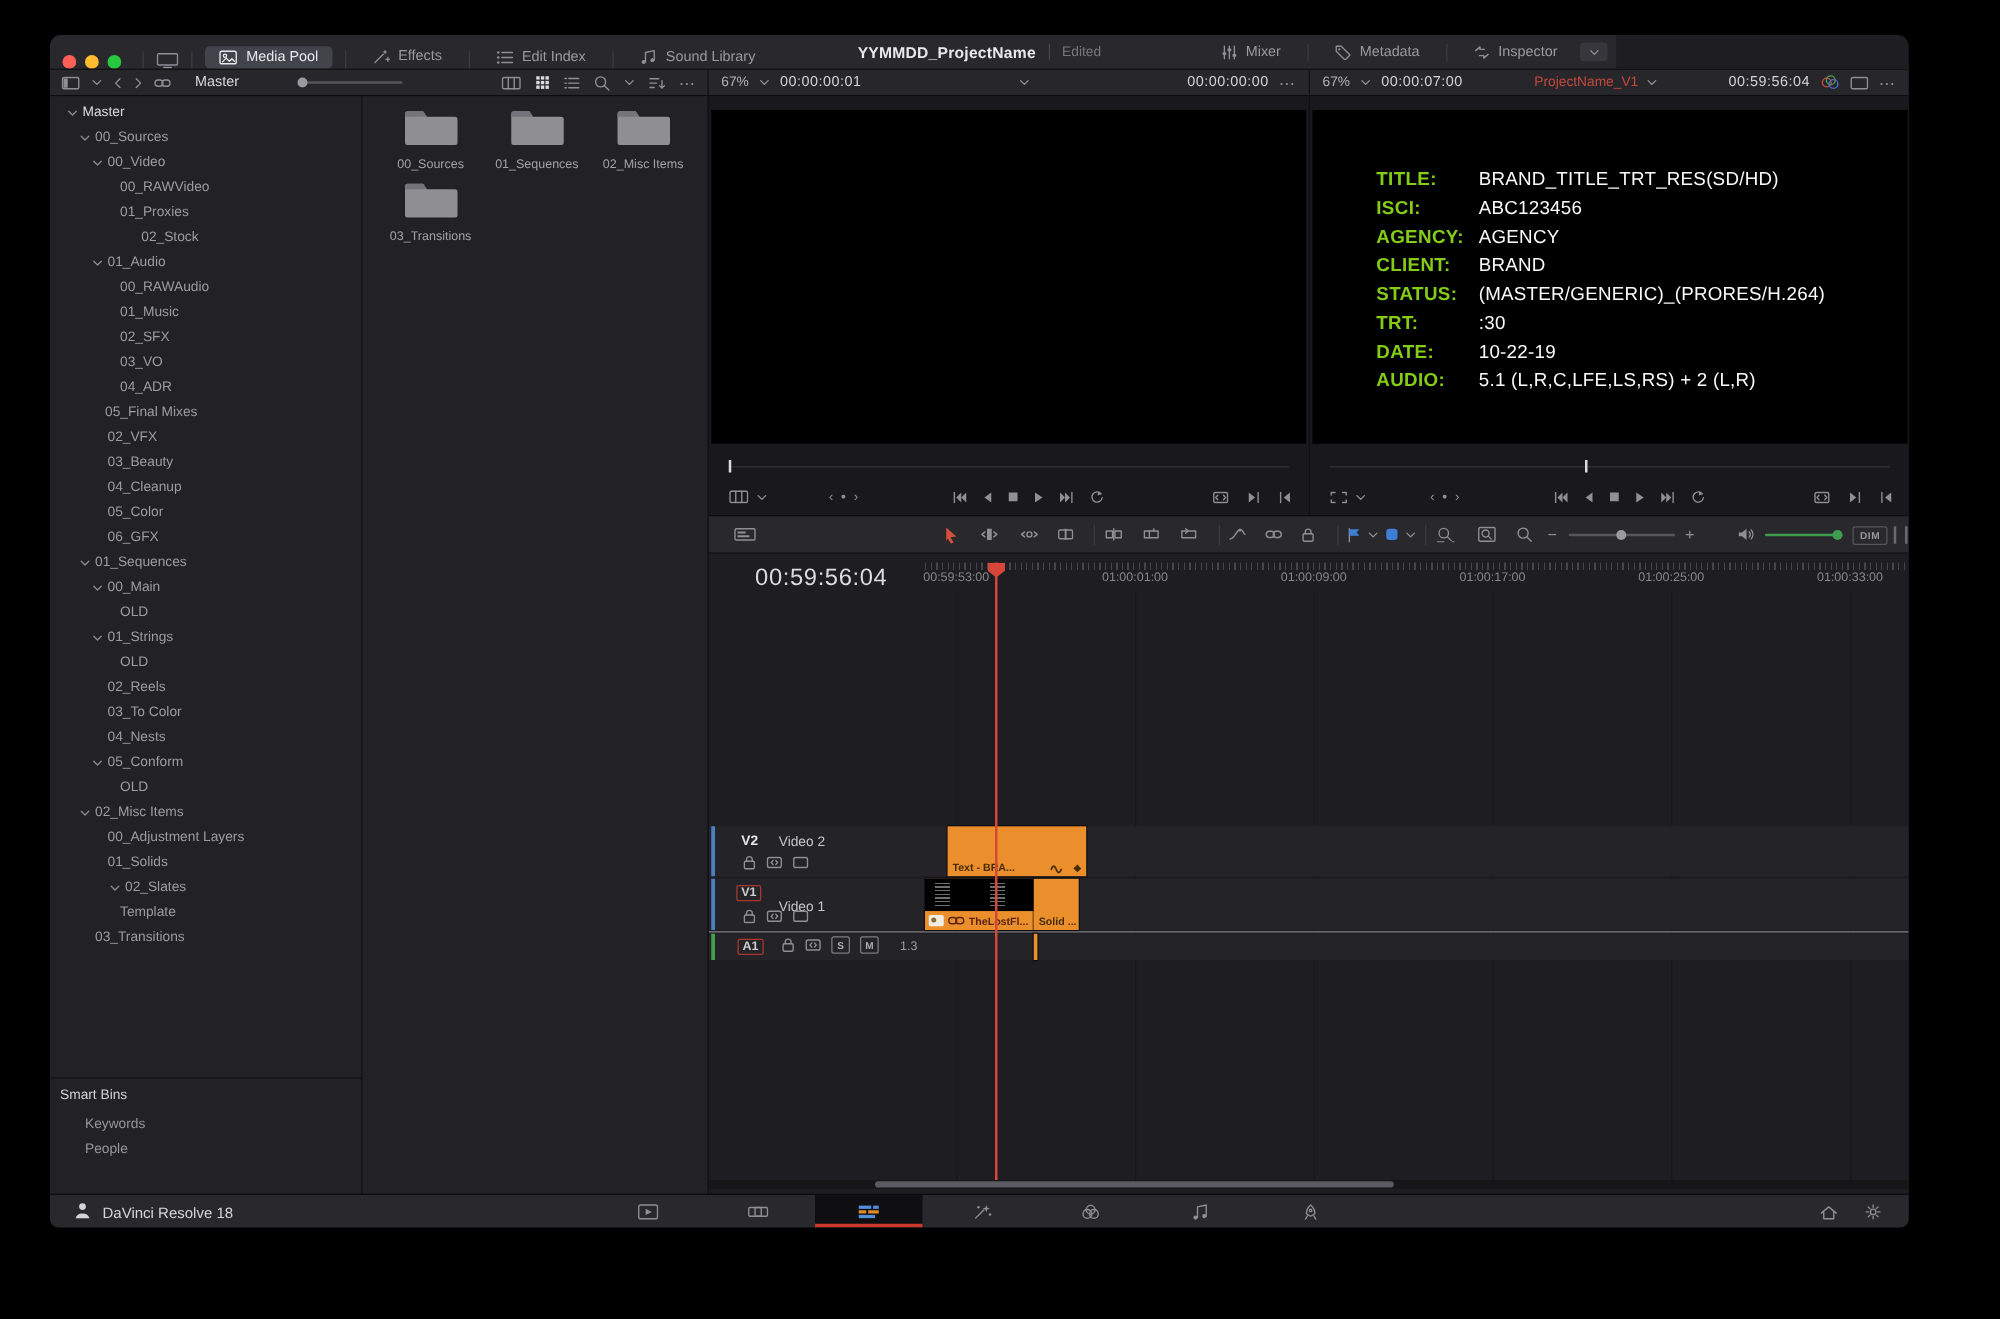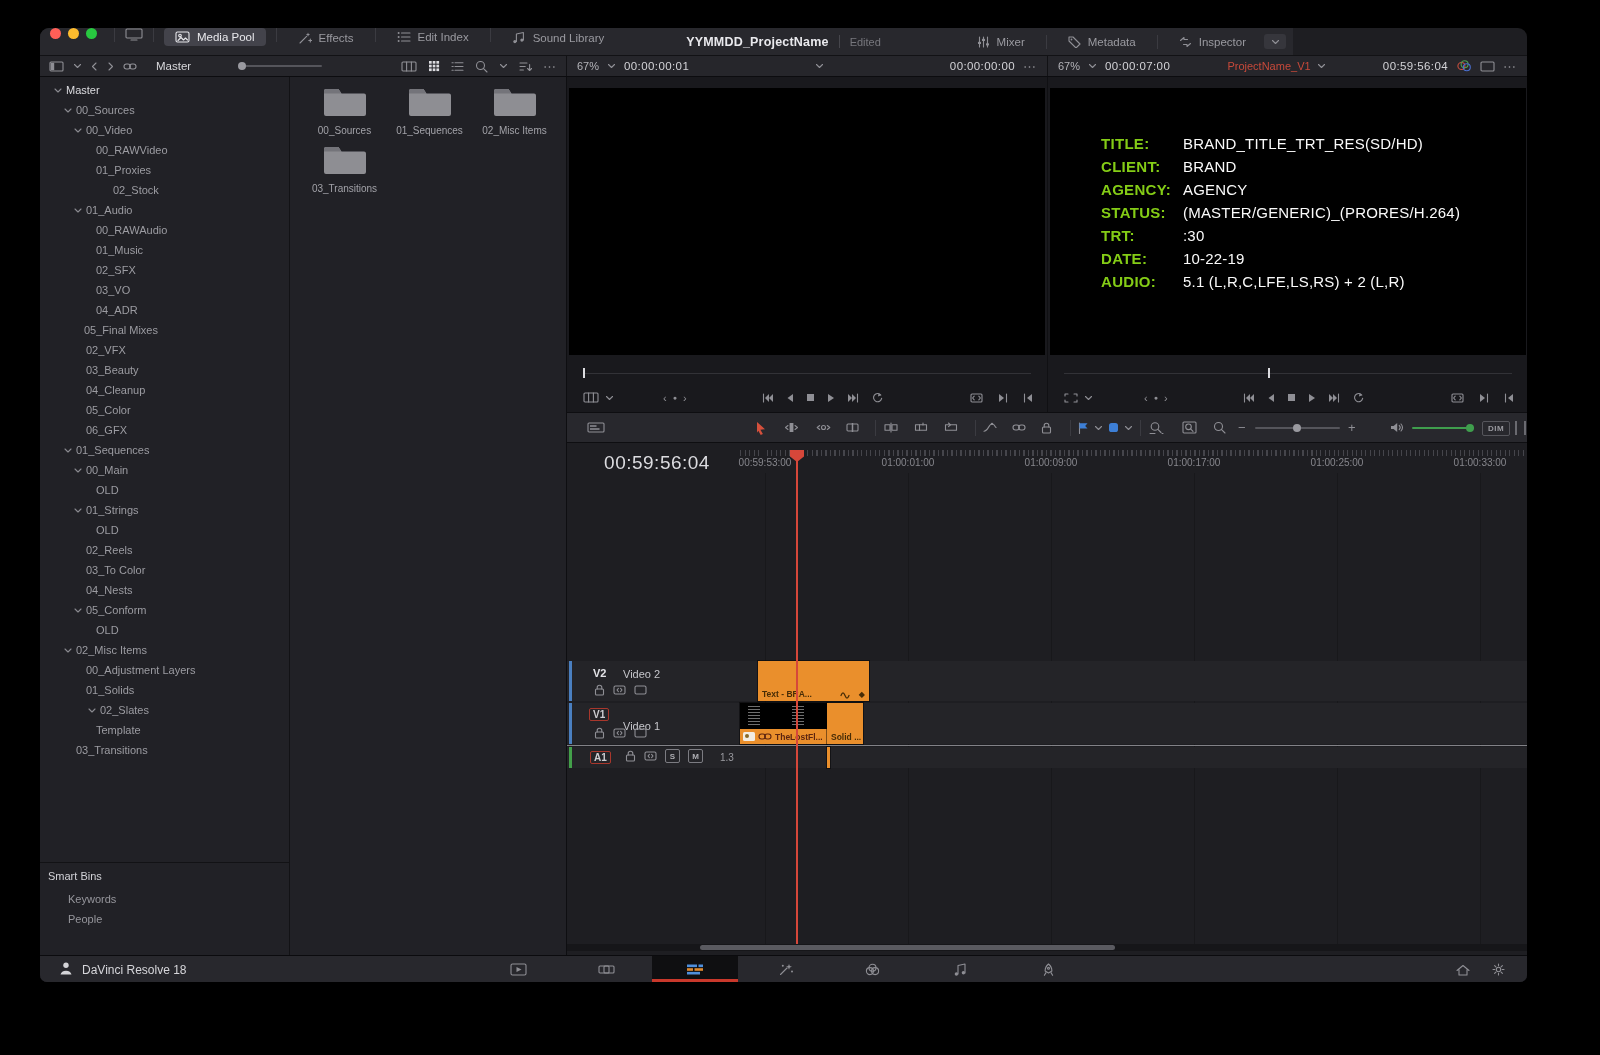--- a/index.html
+++ b/index.html
@@ -2,21 +2,21 @@
 <html><head>
 <meta charset="utf-8">
 <style>
   html,body{margin:0;padding:0;background:#000;}
   body{width:1600px;height:1055px;position:relative;font-family:"Liberation Sans",sans-serif;overflow:hidden;}
   .abs{position:absolute;}
   .app{position:absolute;left:40px;top:28px;width:1487px;height:954px;background:#1e1e22;border-radius:9px 9px 7px 7px;overflow:hidden;}
   .i{display:inline-flex;align-items:center;justify-content:center;color:#8f8f95;}
   .i svg{display:block;}
   
-  .titlebar{left:0;top:0;width:1253px;height:27px;background:#28282d;display:flex;align-items:flex-start;box-sizing:border-box;padding-left:10px;}
+  .titlebar{left:0;top:0;width:1253px;height:27px;background:#28282d;display:flex;align-items:flex-end;box-sizing:border-box;padding-left:10px;}
   .light{width:11px;height:11px;border-radius:50%;display:inline-block;margin-right:7px;}
   .l-red{background:#ff5f57;} .l-yel{background:#febc2e;} .l-grn{background:#28c840;}
   .tsep{width:1px;height:14px;background:#3b3b41;margin:0 10px;}
   .tbtn{display:flex;align-items:center;gap:7px;padding:3px 11px;border-radius:4px;color:#9a9aa0;font-size:11.5px;cursor:default;}
   .tbtn.active{background:#43434b;color:#e8e8ec;}
   .tbtn.active .i{color:#e8e8ec;}
   .title-c{position:absolute;left:0;top:0;width:1487px;height:27px;display:flex;align-items:center;justify-content:center;gap:10px;pointer-events:none;}
   .ptitle{color:#e9e9ed;font-size:12.5px;font-weight:700;letter-spacing:.2px;}
   .tdiv{width:1px;height:13px;background:#46464c;}
   .pstatus{color:#77777d;font-size:11px;}
@@ -657,26 +657,30 @@
       </div>
     </div>
     <div class="viewer">
       <div class="frame">
         <div class="slate" id="slate">
             <div class="srow">
               <span class="slab">TITLE:</span>
               <span class="sval">BRAND_TITLE_TRT_RES(SD/HD)</span>
             </div>
             <div class="srow">
-              <span class="slab">CLIENT:</span>
-              <span class="sval">BRAND</span>
+              <span class="slab">ISCI:</span>
+              <span class="sval">ABC123456</span>
             </div>
             <div class="srow">
               <span class="slab">AGENCY:</span>
               <span class="sval">AGENCY</span>
+            </div>
+            <div class="srow">
+              <span class="slab">CLIENT:</span>
+              <span class="sval">BRAND</span>
             </div>
             <div class="srow">
               <span class="slab">STATUS:</span>
               <span class="sval">(MASTER/GENERIC)_(PRORES/H.264)</span>
             </div>
             <div class="srow">
               <span class="slab">TRT:</span>
               <span class="sval">:30</span>
             </div>
             <div class="srow">

